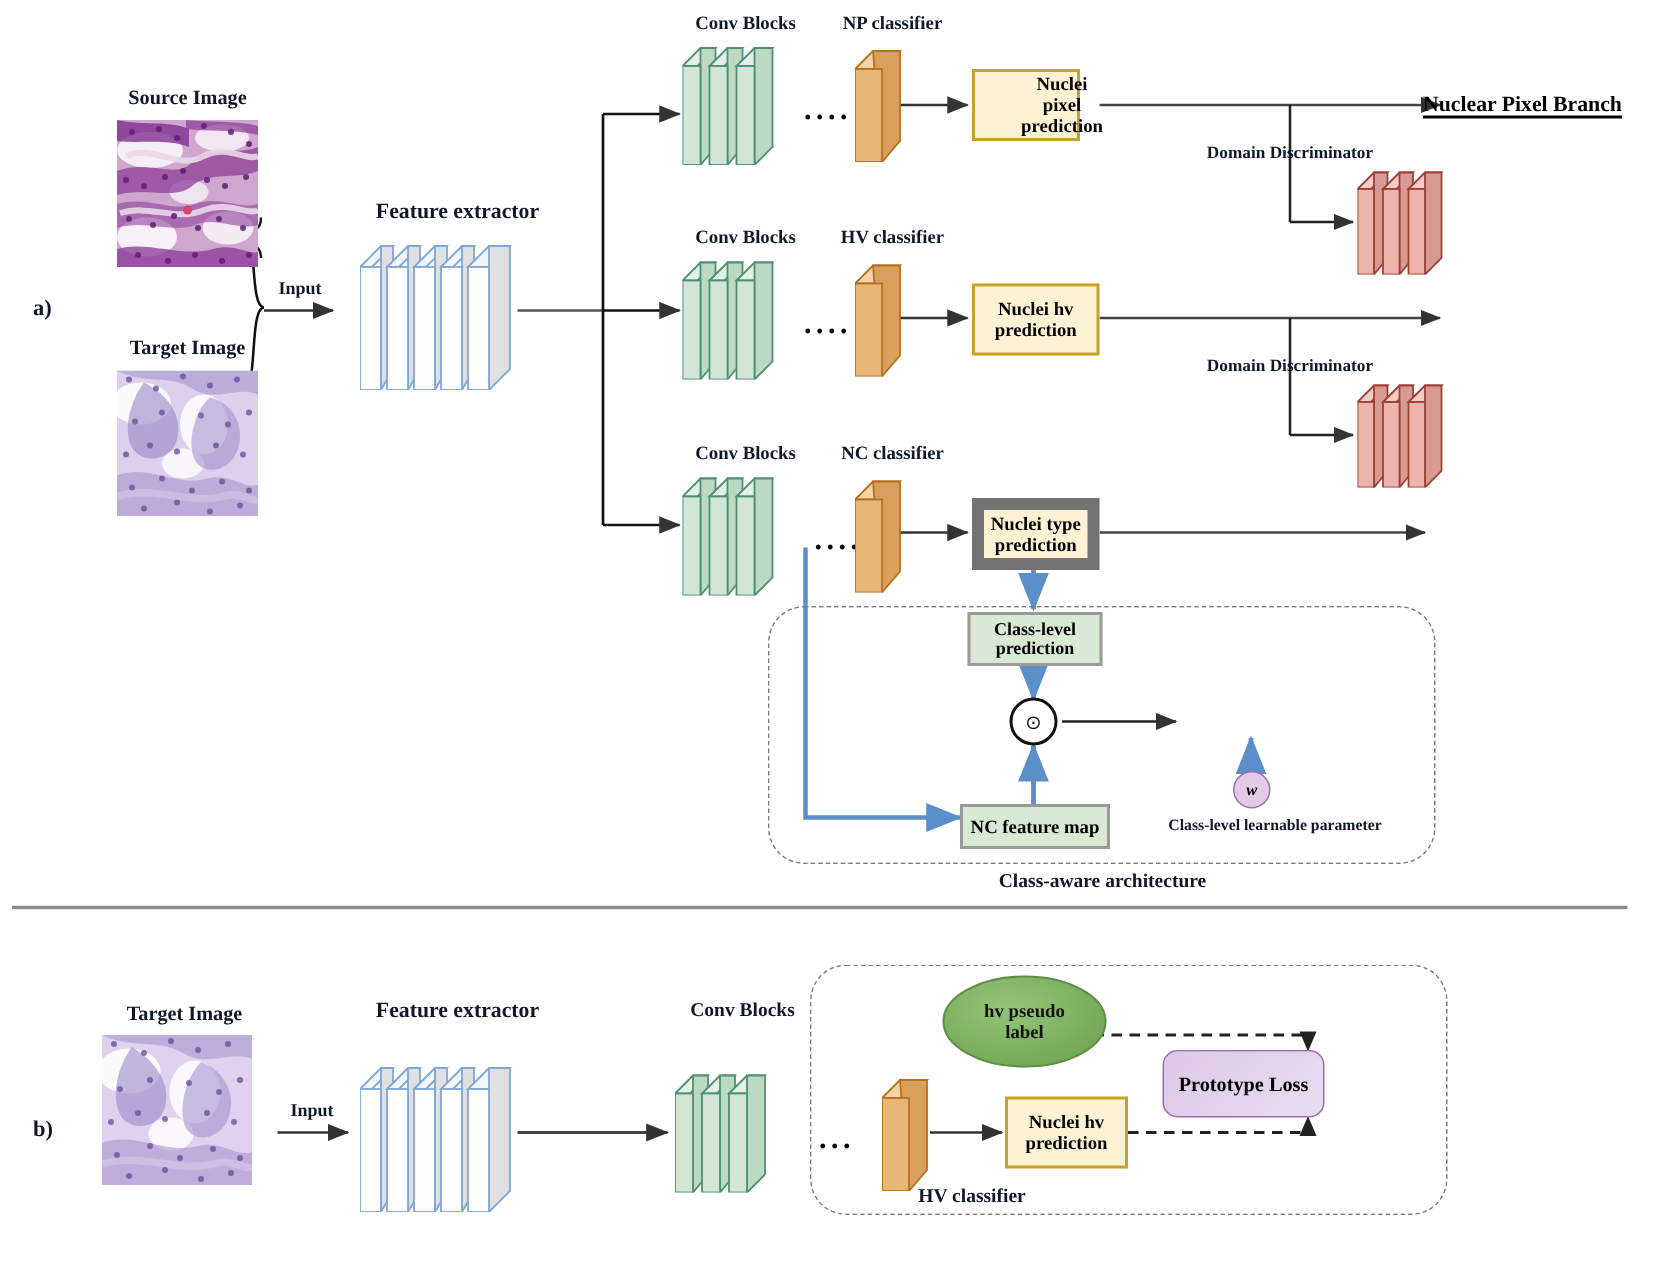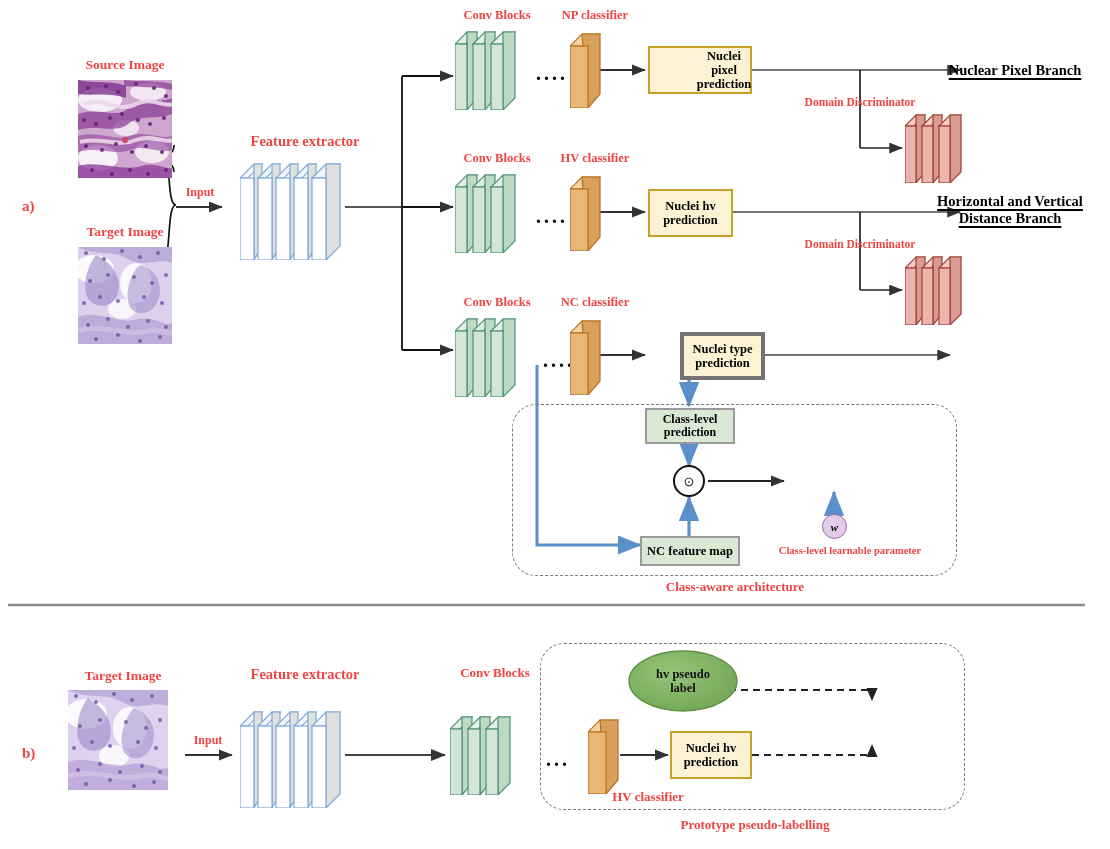--- a/index.html
+++ b/index.html
@@ -1,20 +1,20 @@
 <!DOCTYPE html>
 <html><head>
 <meta charset="utf-8">
 <style>
   html,body{margin:0;padding:0;background:#ffffff;}
   body{font-family:"Liberation Serif", serif;}
   #stage{position:relative;width:1110px;height:849px;background:#fff;overflow:hidden;}
 
   .abs{position:absolute;}
-  .lbl{position:absolute;font-family:"Liberation Serif",serif;font-weight:bold;color:#ef4444;
+  .lbl{position:absolute;font-family:"Liberation Serif",serif;font-weight:bold;color:#0f172a;
        text-align:center;line-height:1.12;white-space:pre-line;}
   .lbl.plain{font-weight:bold;}
 
   
   .panel-letter{font-size:15px;font-weight:bold;}
 
   
   .histo{position:absolute;border:0;}
 
   
@@ -274,21 +274,21 @@
   <div class="lbl" style="left:545px;top:8px;width:100px;font-size:12.5px;">NP classifier</div>
   <div class="stack" style="left:570px;top:32px;width:34px;height:76px;">
     <svg width="34" height="76" viewBox="0 0 34 76">
       <g stroke="#b5701f" stroke-width="1.2">
         <polygon points="0,14 12,2 30,2 18,14" fill="#f2d4a8"></polygon>
         <polygon points="12,2 30,2 30,62 18,76" fill="#d9a05c"></polygon>
         <rect x="0" y="14" width="18" height="62" fill="#e8b778"></rect>
       </g>
     </svg>
   </div>
-  <div class="box" style="left:648px;top:46px;width:104px;height:48px;font-size:12.5px;white-space:pre-line;
+  <div class="box" style="left:648px;top:46px;width:72px;height:48px;font-size:12.5px;white-space:pre-line;
               background:#fdf3d4;border:2px solid #c8a227;padding-left:48px;">Nuclei pixel
 prediction</div>
   <div class="lbl" style="left:780px;top:96px;width:160px;font-size:11.5px;">Domain Discriminator</div>
   <div class="stack" style="left:905px;top:113px;width:75px;height:70px;">
     <svg width="75" height="70" viewBox="0 0 75 70">
       <g stroke="#9e4038" stroke-width="1.2">
         <g>
             <polygon points="0,13 11,2 20,2 9,13" fill="#f5cdc7"></polygon>
             <polygon points="11,2 20,2 20,59 11,70" fill="#d79b92"></polygon>
             <rect x="0" y="13" width="11" height="57" fill="#edb4ad"></rect>
@@ -359,22 +359,20 @@
             <rect x="17" y="13" width="11" height="57" fill="#edb4ad"></rect>
           </g>
         <g>
             <polygon points="34,13 45,2 56,2 45,13" fill="#f5cdc7"></polygon>
             <polygon points="45,2 56,2 56,59 45,70" fill="#d79b92"></polygon>
             <rect x="34" y="13" width="11" height="57" fill="#edb4ad"></rect>
           </g>
       </g>
     </svg>
   </div>
-  <div class="ubranch" style="left:910px;top:193px;width:200px;font-size:14.5px;white-space:pre-line;">Horizontal and Vertical
-Distance Branch</div>
 
   <div class="lbl" style="left:447px;top:295px;width:100px;font-size:12.5px;">Conv Blocks</div>
   <div class="stack" style="left:455px;top:317px;width:80px;height:80px;">
     <svg width="80" height="80" viewBox="0 0 80 80">
       <g stroke="#4f8f78" stroke-width="1.2">
         <g>
             <polygon points="0,14 12,2 22,2 10,14" fill="#e3f1e5"></polygon>
             <polygon points="12,2 22,2 22,68 12,80" fill="#bcd9c2"></polygon>
             <rect x="0" y="14" width="12" height="66" fill="#d3e6d6"></rect>
           </g>
@@ -396,21 +394,21 @@
   <div class="stack" style="left:570px;top:319px;width:34px;height:76px;">
     <svg width="34" height="76" viewBox="0 0 34 76">
       <g stroke="#b5701f" stroke-width="1.2">
         <polygon points="0,14 12,2 30,2 18,14" fill="#f2d4a8"></polygon>
         <polygon points="12,2 30,2 30,62 18,76" fill="#d9a05c"></polygon>
         <rect x="0" y="14" width="18" height="62" fill="#e8b778"></rect>
       </g>
     </svg>
   </div>
   <div class="box" style="left:648px;top:332px;width:85px;height:48px;font-size:12.5px;white-space:pre-line;
-              background:#fdf3d4;border:4px solid #737373;margin-left:32px;">Nuclei type
+              background:#fdf3d4;border:8px solid #737373;">Nuclei type
 prediction</div>
 
   <div class="dashbox" style="left:512px;top:404px;width:445px;height:172px;"></div>
 
   <div class="box" style="left:645px;top:408px;width:90px;height:36px;font-size:12px;white-space:pre-line;
               background:#d9e9d4;border:2px solid #9a9a9a;">Class-level
 prediction</div>
 
   <div class="circ-op" style="left:673px;top:465px;width:32px;height:32px;background:#fff;border:2px solid #111;
               font-size:15px;line-height:1;color:#111;">
@@ -549,16 +547,18 @@
   <div class="abs" style="left:628px;top:650px;width:110px;height:62px;">
     <svg width="110" height="62" viewBox="0 0 110 62">
       <ellipse cx="55" cy="31" rx="54" ry="30" fill="url(#ellGrad)" stroke="#5f8f45" stroke-width="1.4"></ellipse>
     </svg>
     <div style="position:absolute;inset:0;display:flex;align-items:center;justify-content:center;
                 font-weight:bold;font-size:12.5px;white-space:pre-line;text-align:center;
                 color:#111;font-family:'Liberation Serif',serif;line-height:1.15;">hv pseudo
 label</div>
   </div>
 
-
-  <div class="lbl" style="left:625px;top:818px;width:260px;font-size:13px;">Prototype pseudo-labelling</div>
+  <div class="box" style="left:775px;top:700px;width:108px;height:45px;font-size:13.5px;
+              background:linear-gradient(135deg,#dcc8e7,#e9ddf2);
+              border:1.6px solid #9b6fae;border-radius:10px;">Prototype Loss</div>
+
 
 </div>
 
 </body></html>

